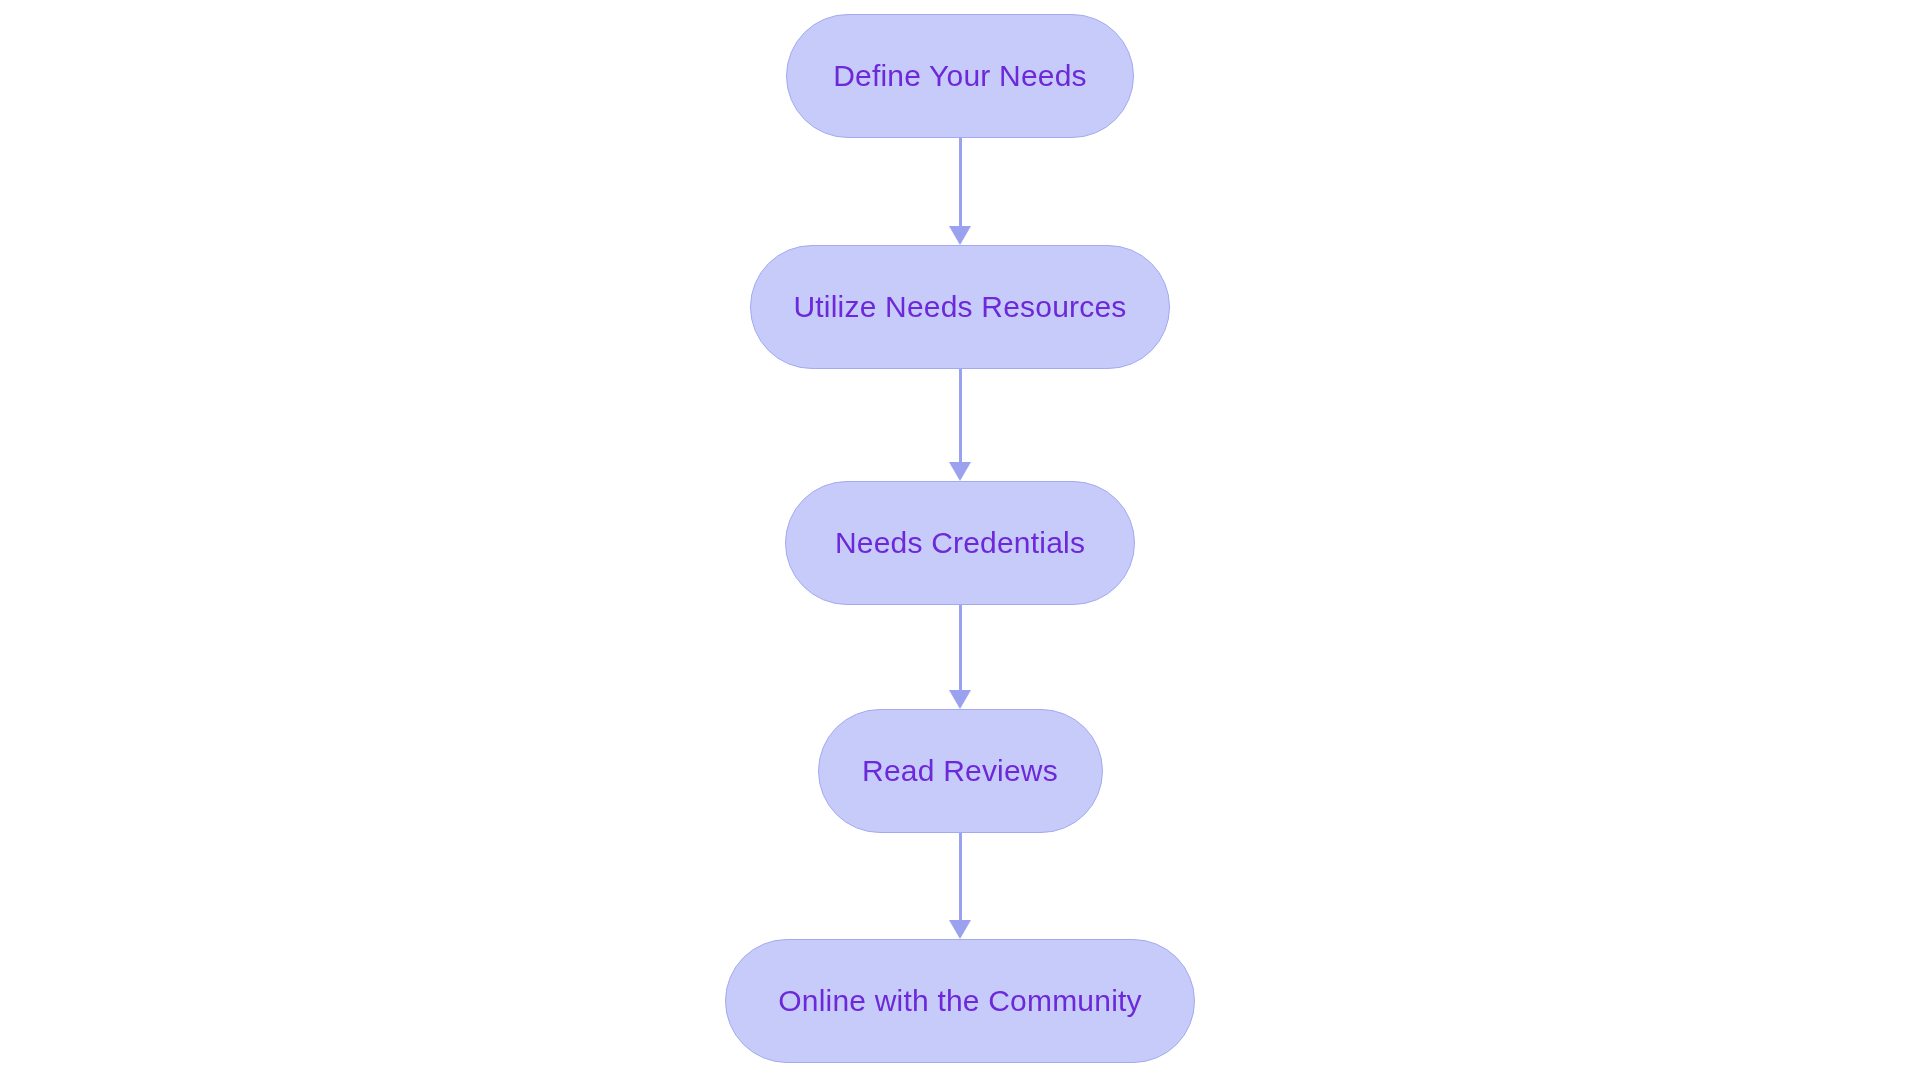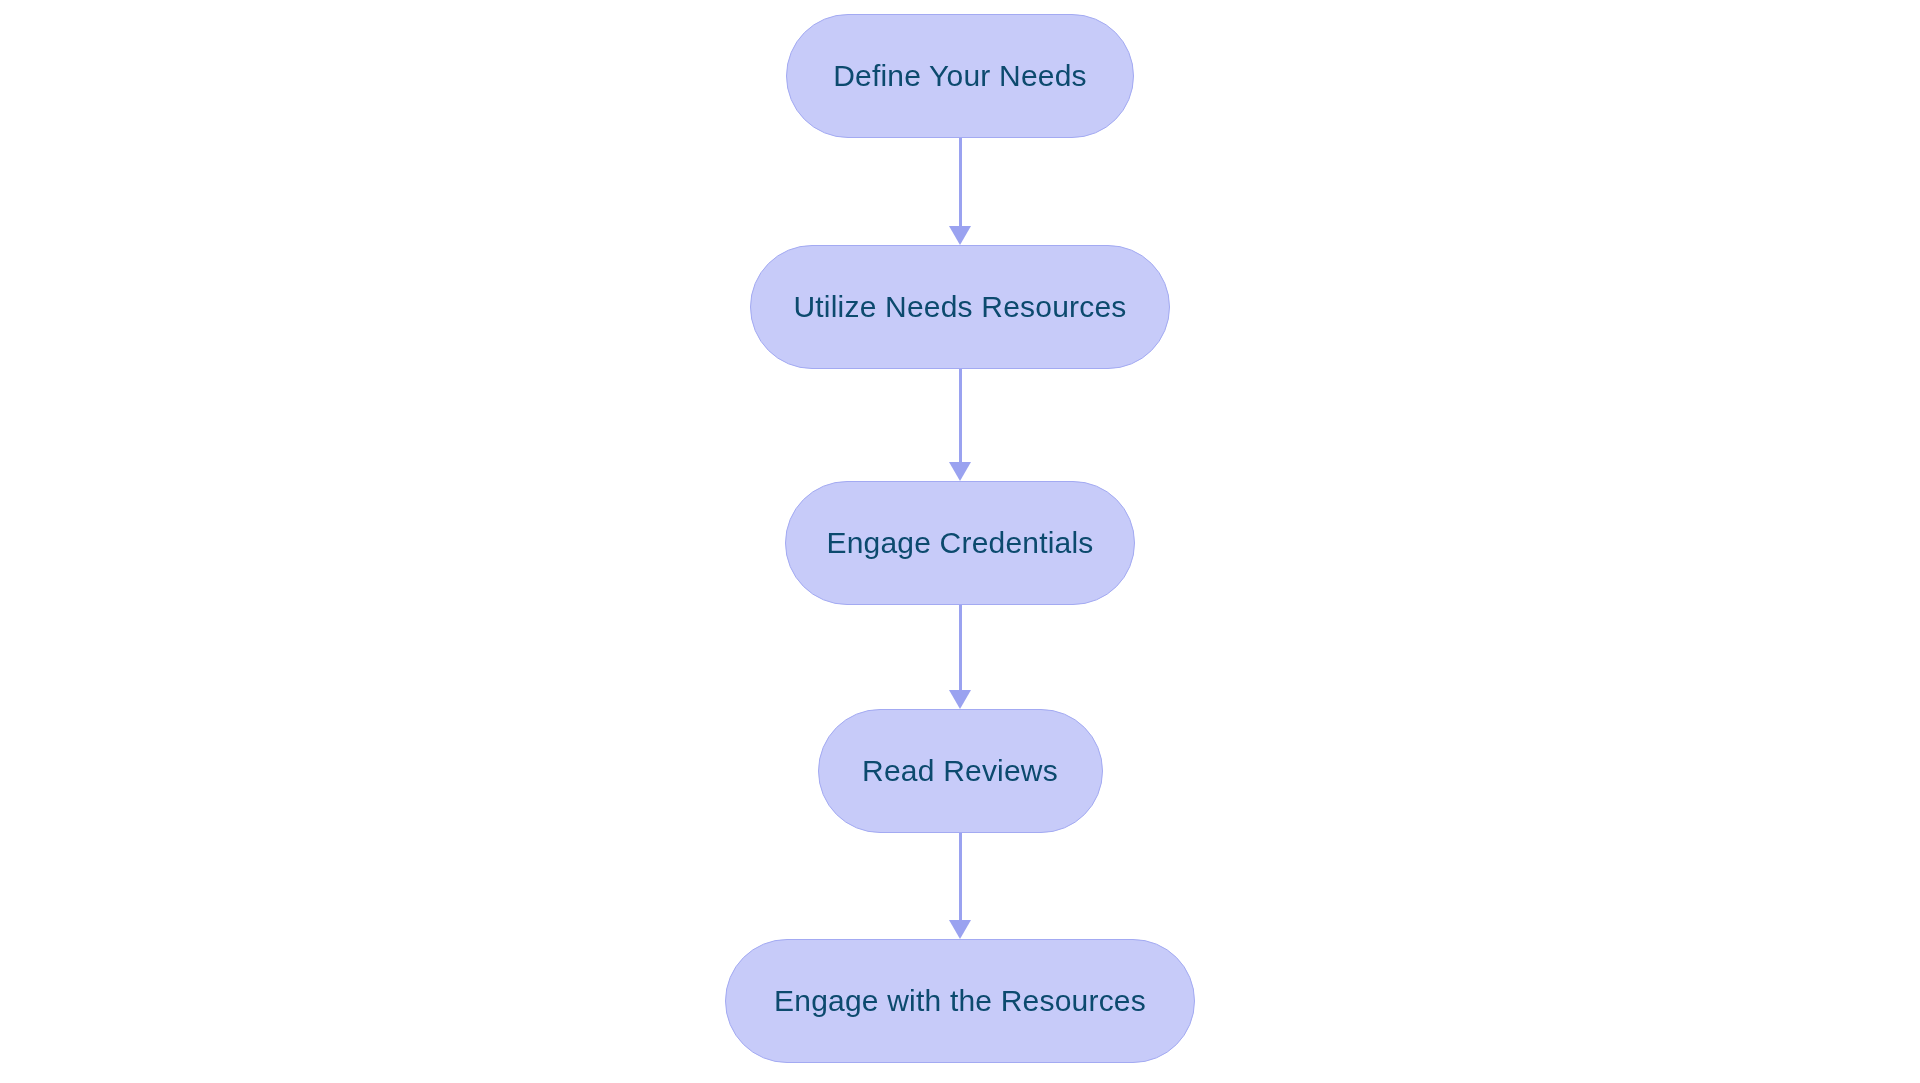--- a/index.html
+++ b/index.html
@@ -39,21 +39,21 @@
     align-items: center;
     justify-content: center;
     background: #c7cbf9;
     border: 1.6px solid #a3aaf2;
     border-radius: 999px;
     height: 124px;
     flex: 0 0 auto;
   }
 
   .node-label {
-    color: #0c4a6e;
+    color: #6d28d9;
     font-family: "Liberation Sans", sans-serif;
     font-size: 30px;
     font-weight: 400;
     letter-spacing: 0.2px;
     white-space: nowrap;
     line-height: 1;
   }
 
   
   .node-w1 { width: 348px; }
@@ -114,35 +114,35 @@
     <div class="node node-w2">
       <span class="node-label">Utilize Needs Resources</span>
     </div>
 
     <div class="connector gap-2">
       <div class="connector-line"></div>
       <div class="connector-head"></div>
     </div>
 
     <div class="node node-w3">
-      <span class="node-label">Engage Credentials</span>
+      <span class="node-label">Needs Credentials</span>
     </div>
 
     <div class="connector gap-3">
       <div class="connector-line"></div>
       <div class="connector-head"></div>
     </div>
 
     <div class="node node-w4">
       <span class="node-label">Read Reviews</span>
     </div>
 
     <div class="connector gap-4">
       <div class="connector-line"></div>
       <div class="connector-head"></div>
     </div>
 
     <div class="node node-w5">
-      <span class="node-label">Engage with the Resources</span>
+      <span class="node-label">Online with the Community</span>
     </div>
 
   </div>
 </div>
 
 </body></html>

